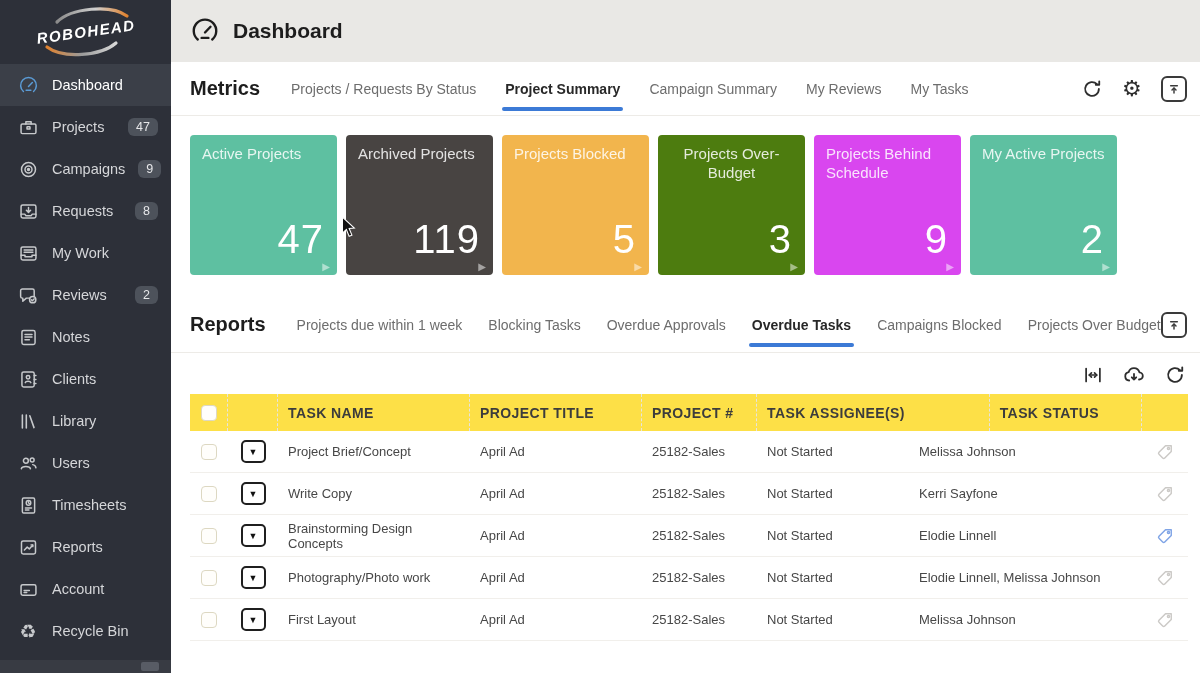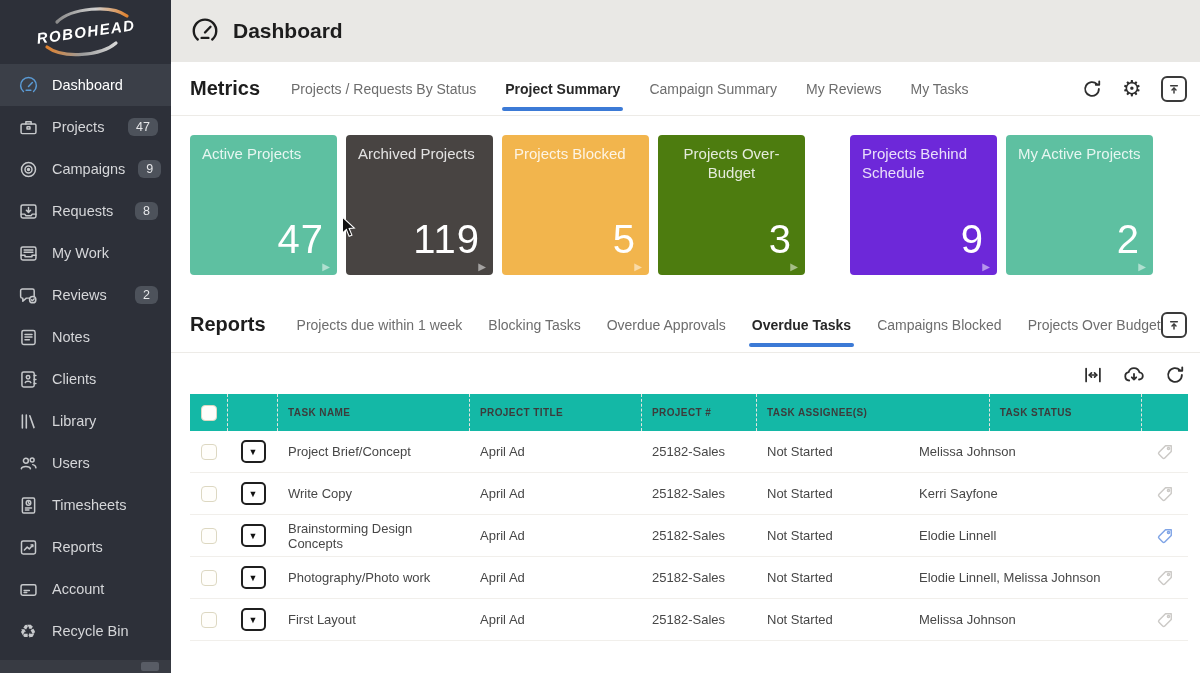--- a/index.html
+++ b/index.html
@@ -48,21 +48,21 @@
   
   .cards { display:flex; gap:9px; padding:19px 0 0 19px; }
   .card { width:147px; height:140px; border-radius:4px; position:relative; padding:10px 12px; cursor:pointer; }
   .card-title { font-size:15px; color:rgba(255,255,255,.85); line-height:1.25; }
   .card-value { position:absolute; right:13px; bottom:13px; font-size:40px; color:#fff; letter-spacing:1px; }
   .card-arrow { position:absolute; right:7px; bottom:3px; font-size:10px; color:rgba(255,255,255,.5); }
 
   
   .toolbar { display:flex; justify-content:flex-end; align-items:center; gap:18px; padding:10px 28px 7px 0; color:#2e2e2e; }
   .table { margin:0 26px 0 19px; }
-  .thead { display:flex; align-items:stretch; height:37px; background:#14b8a6; font-size:10px; font-weight:bold; color:#3c3c3c; letter-spacing:.4px; }
+  .thead { display:flex; align-items:stretch; height:37px; background:#fde047; font-size:14px; font-weight:bold; color:#3c3c3c; letter-spacing:.4px; }
   .th { padding-left:10px; border-right:1px dashed #e6e4df; display:flex; align-items:center; }
   .th:last-child { border-right:none; }
   .trow { display:flex; align-items:center; height:42px; border-bottom:1px solid #f1efeb; font-size:13px; color:#474747; background:#fff; }
   .td { padding-left:10px; }
   .c-check { width:38px; display:flex; justify-content:center; align-items:center; padding-left:0; }
   .c-caret { width:50px; display:flex; justify-content:center; align-items:center; padding-left:0; }
   .c-task { width:192px; }
   .c-title { width:172px; }
   .c-num { width:115px; }
   .c-status { width:152px; }
@@ -313,21 +313,21 @@
     <div class="card" style="background: rgb(242, 181, 77);">
       <div class="card-title">Projects Blocked</div>
       <div class="card-value">5</div>
       <div class="card-arrow">▶</div>
     </div>
     <div class="card" style="background: #4d7c0f; text-align: center;">
       <div class="card-title">Projects Over-Budget</div>
       <div class="card-value">3</div>
       <div class="card-arrow">▶</div>
     </div>
-    <div class="card" style="background: #6d28d9; margin-left: 36px;">
+    <div class="card" style="background: #d946ef;">
       <div class="card-title">Projects Behind Schedule</div>
       <div class="card-value">9</div>
       <div class="card-arrow">▶</div>
     </div>
     <div class="card" style="background: rgb(94, 192, 161);">
       <div class="card-title">My Active Projects</div>
       <div class="card-value">2</div>
       <div class="card-arrow">▶</div>
     </div>
   </div>

